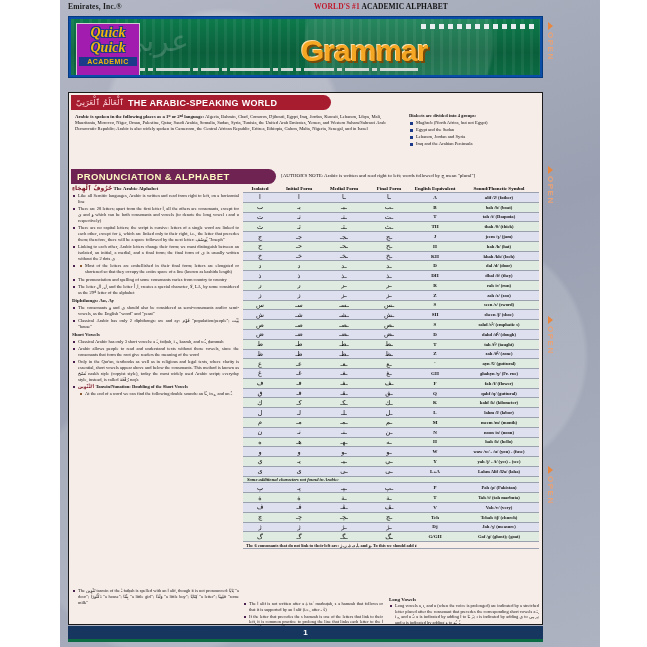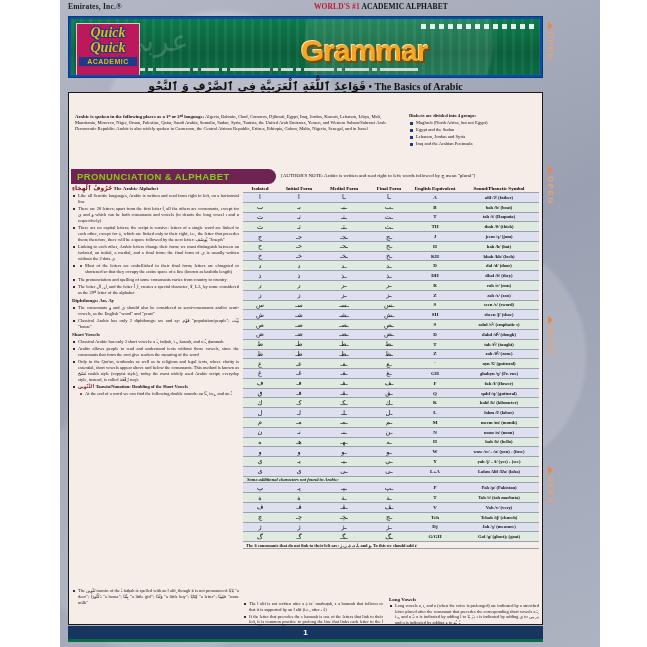--- a/index.html
+++ b/index.html
@@ -33,21 +33,21 @@
       repeating-linear-gradient(90deg, rgba(255,255,255,.06) 0 3px, rgba(0,0,0,0) 3px 9px),
       radial-gradient(circle at 70% 40%, rgba(255,255,255,.10) 0 28%, rgba(0,0,0,0) 29%),
       linear-gradient(180deg,#0d7a4b 0%,#0a5f3b 60%,#0b6b43 100%);}
   .dots{position:absolute;right:6px;top:5px;display:flex;gap:4px;}
   .dots i{display:block;width:5px;height:5px;background:#e8eef0;}
   .dashes{position:absolute;left:48px;bottom:4px;display:flex;gap:3px;align-items:center;}
   .dashes i{display:block;height:3px;background:#cfd8d2;}
   .arabicwm{position:absolute;left:50px;top:4px;font-size:30px;color:rgba(180,200,190,.25);
     font-family:"DejaVu Sans",sans-serif;}
 
-  .logo{position:absolute;left:5px;top:4px;width:64px;height:54px;background:#be185d;
+  .logo{position:absolute;left:5px;top:4px;width:64px;height:54px;background:#a21caf;
     border:1px solid #cfcfcf;box-sizing:border-box;}
   .logo .q1{display:block;text-align:center;font-style:italic;font-weight:bold;
     font-size:14px;color:#f2b50b;margin-top:2px;line-height:14px;
     text-shadow:-1px -1px 0 #1b3a8a,1px -1px 0 #1b3a8a,-1px 1px 0 #1b3a8a,1px 1px 0 #1b3a8a;}
   .logo .q2{display:block;text-align:center;font-style:italic;font-weight:bold;
     font-size:14px;color:#f2b50b;line-height:15px;
     text-shadow:-1px -1px 0 #1b3a8a,1px -1px 0 #1b3a8a,-1px 1px 0 #1b3a8a,1px 1px 0 #1b3a8a;}
   .logo .q3{display:block;margin:2px 2px 0;background:#1b3a8a;color:#f2b50b;text-align:center;
     font-size:7px;font-weight:bold;letter-spacing:.5px;padding:1px 0;font-family:"Liberation Sans",sans-serif;}
 
@@ -87,21 +87,21 @@
   .introbox b{font-size:4.8px;}
   .dialbox{position:absolute;left:340px;top:20px;width:128px;font-size:4.6px;line-height:6.4px;
     color:#141414;font-family:"Liberation Serif",serif;}
   .dialbox .h{font-weight:bold;display:block;margin-bottom:1px;}
   .dialbox ul{margin:0;padding-left:7px;list-style:none;}
   .dialbox li{position:relative;margin-bottom:.5px;}
   .dialbox li:before{content:"";position:absolute;left:-6px;top:2px;width:2.5px;height:2.5px;background:#1b3a8a;}
 
   
   .banner2{position:absolute;left:2px;top:76px;width:205px;height:15px;background:#6e2352;
-    border-radius:0 9px 9px 0;color:#84cc16;display:flex;align-items:center;padding-left:6px;box-sizing:border-box;}
+    border-radius:0 9px 9px 0;color:#fef9c3;display:flex;align-items:center;padding-left:6px;box-sizing:border-box;}
   .banner2 .tx{font-family:"Liberation Sans",sans-serif;font-weight:bold;font-size:9.5px;letter-spacing:.4px;}
   .authnote{position:absolute;left:212px;top:79px;font-size:5px;color:#111;
     font-family:"Liberation Serif",serif;}
 
   
   .leftcol{position:absolute;left:3px;top:92px;width:167px;font-size:4.5px;line-height:6px;
     color:#141414;font-family:"Liberation Serif",serif;}
   .leftcol .hd{font-weight:bold;font-size:5px;margin-bottom:1px;}
   .leftcol .hd .ar{font-family:"DejaVu Sans",sans-serif;font-size:6px;color:#7a1020;}
   .leftcol .sub{font-weight:bold;font-size:5px;margin:2px 0 1px;}
@@ -203,25 +203,20 @@
         <span class="q1">Quick</span>
         <span class="q2">Quick</span>
         <span class="q3">ACADEMIC</span>
       </div>
       <div class="title">
         <span class="t2">Grammar</span>
       </div>
     </div>
   </div>
 
-  <div class="subtitle">
-    <span class="ar">قَوَاعِدُ ٱللُّغَةِ ٱلْعَرَبِيَّةِ فِي ٱلصَّرْفِ وَ ٱلنَّحْوِ</span>
-    <span>•</span>
-    <span>The Basics of Arabic</span>
-  </div>
 
   <div class="tabstrip">
     <div class="tabseg" style="top:6px;">
       <div class="tri"></div>
       <div class="tabtxt">OPEN</div>
     </div>
     <div class="tabseg" style="top:150px;">
       <div class="tri"></div>
       <div class="tabtxt">OPEN</div>
     </div>
@@ -230,20 +225,24 @@
       <div class="tabtxt">OPEN</div>
     </div>
     <div class="tabseg" style="top:450px;">
       <div class="tri"></div>
       <div class="tabtxt">OPEN</div>
     </div>
   </div>
 
   <div class="sheet">
 
+    <div class="banner">
+      <span class="ar">ٱلْعَالَمُ ٱلْعَرَبِيّ</span>
+      <span class="tx">THE ARABIC-SPEAKING WORLD</span>
+    </div>
 
     <div class="introbox">
       <b>Arabic is spoken in the following places as a 1ˢᵗ or 2ⁿᵈ language:</b>
       <span>Algeria, Bahrain, Chad, Comoros, Djibouti, Egypt, Iraq, Jordan, Kuwait, Lebanon, Libya, Mali, Mauritania, Morocco, Niger, Oman, Palestine, Qatar, Saudi Arabia, Somalia, Sudan, Syria, Tunisia, the United Arab Emirates, Yemen, and Western Sahara/Sahrawi Arab Democratic Republic; Arabic is also widely spoken in Cameroon, the Central African Republic, Eritrea, Ethiopia, Gabon, Malta, Nigeria, Senegal, and in Israel</span>
     </div>
 
     <div class="dialbox">
       <span class="h">Dialects are divided into 4 groups:</span>
       <ul>
         <li>Maghreb (North Africa, but not Egypt)</li>

